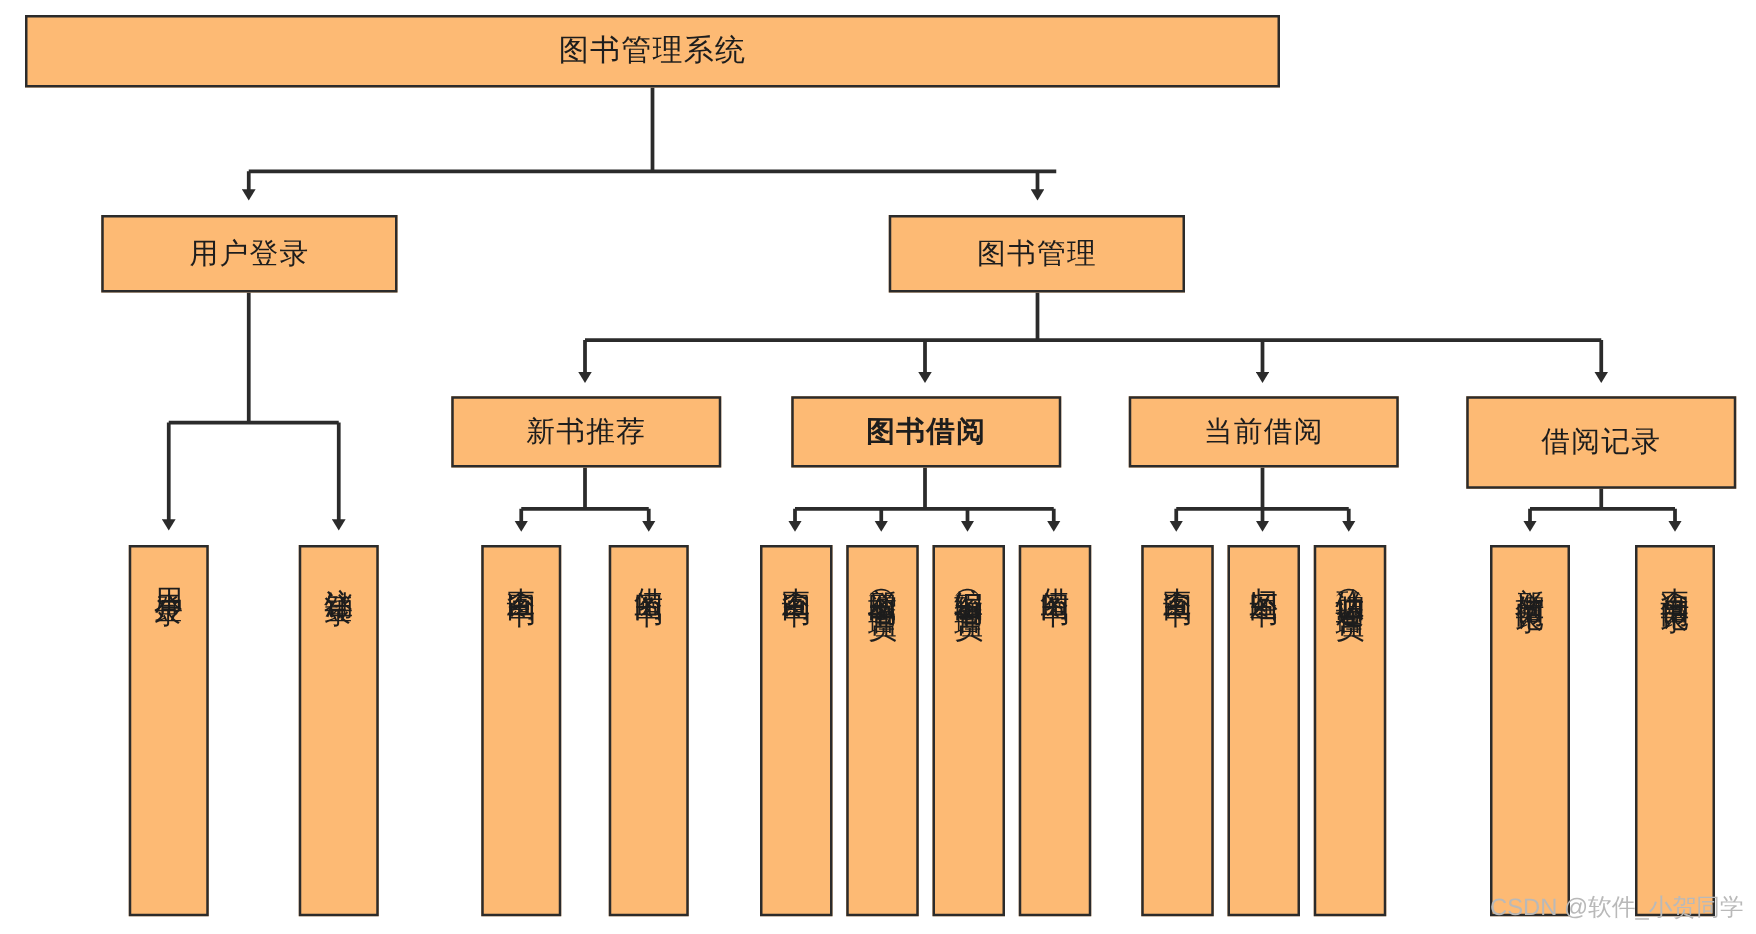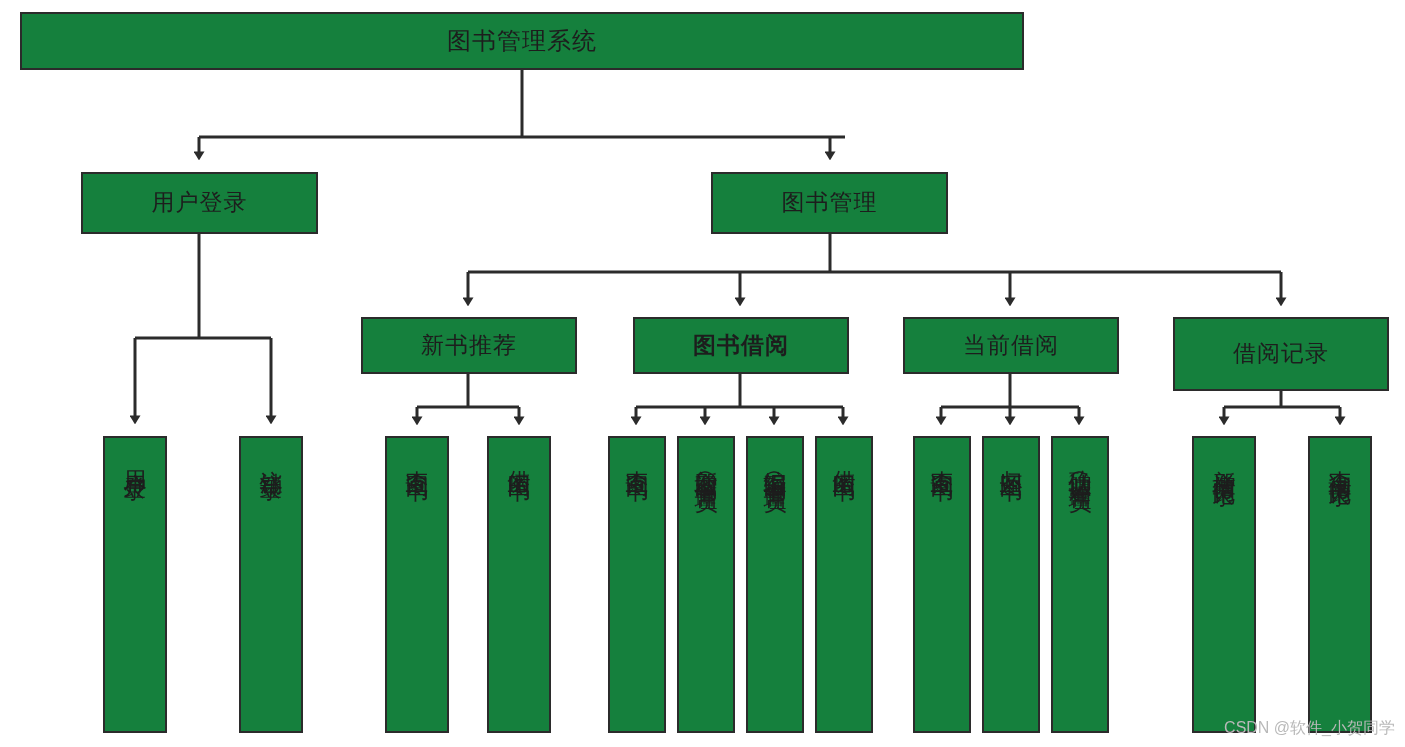--- a/index.html
+++ b/index.html
@@ -22,21 +22,21 @@
     position: absolute;
     left: 0;
     top: 0;
     width: 1405px;
     height: 747px;
     pointer-events: none;
   }
   .node {
     position: absolute;
     box-sizing: border-box;
-    background: #15803d;
+    background: #fdba74;
     border: 2px solid #2b2b2b;
     display: flex;
     align-items: center;
     justify-content: center;
     z-index: 2;
   }
   .node-label {
     color: #1d1d1d;
     text-align: center;
     line-height: 1.18;
@@ -61,21 +61,21 @@
     font-size: 23px;
     line-height: 1.08;
     letter-spacing: 3px;
     white-space: pre-wrap;
     max-height: 275px;
   }
   .watermark {
     position: absolute;
     right: 10px;
     bottom: 8px;
-    font-size: 16px;
+    font-size: 19px;
     color: #b9b9b9;
     z-index: 5;
     white-space: nowrap;
     font-family: "Liberation Sans", "DejaVu Sans", sans-serif;
   }
 </style>
 </head>
 <body>
 
 <div id="canvas">

